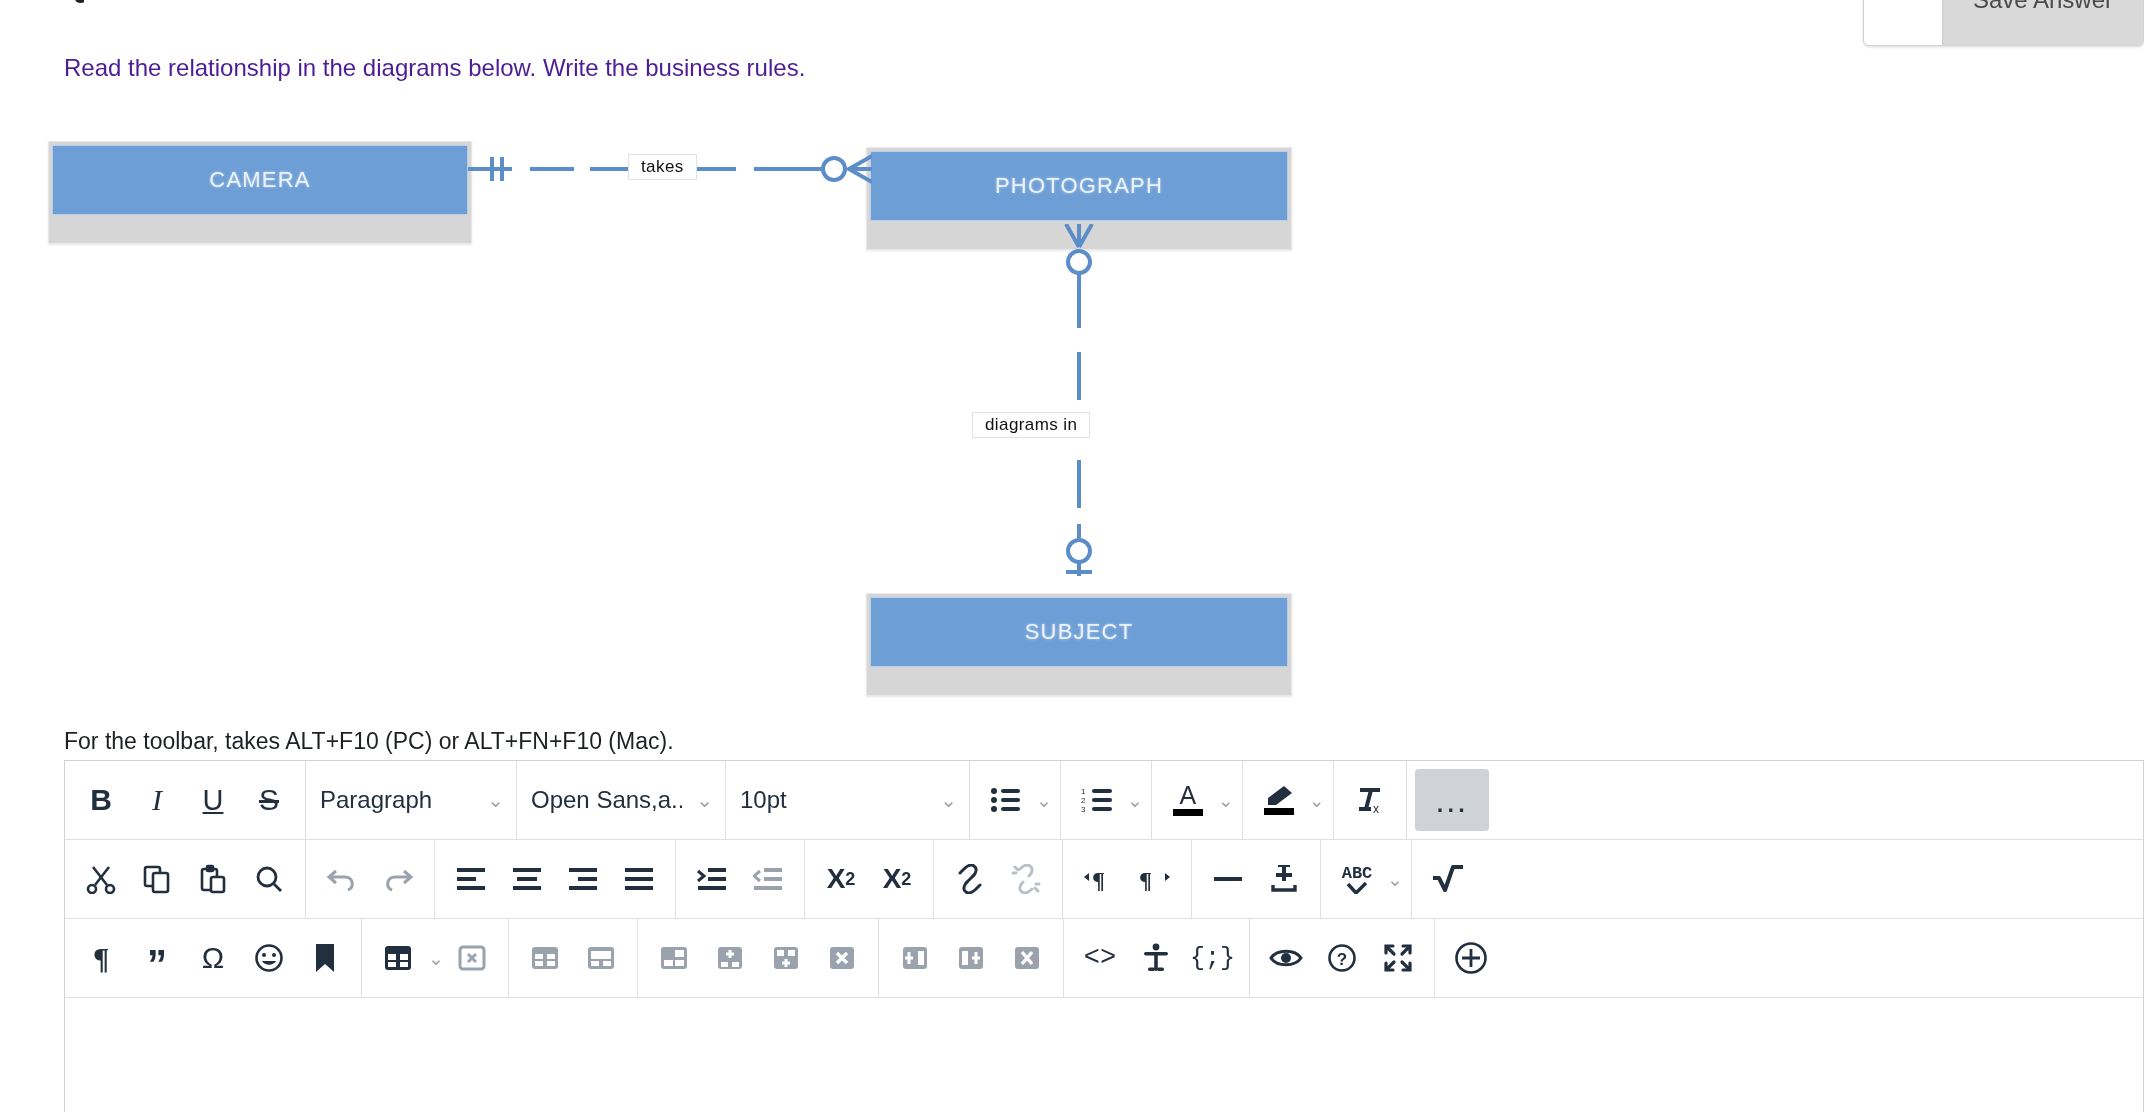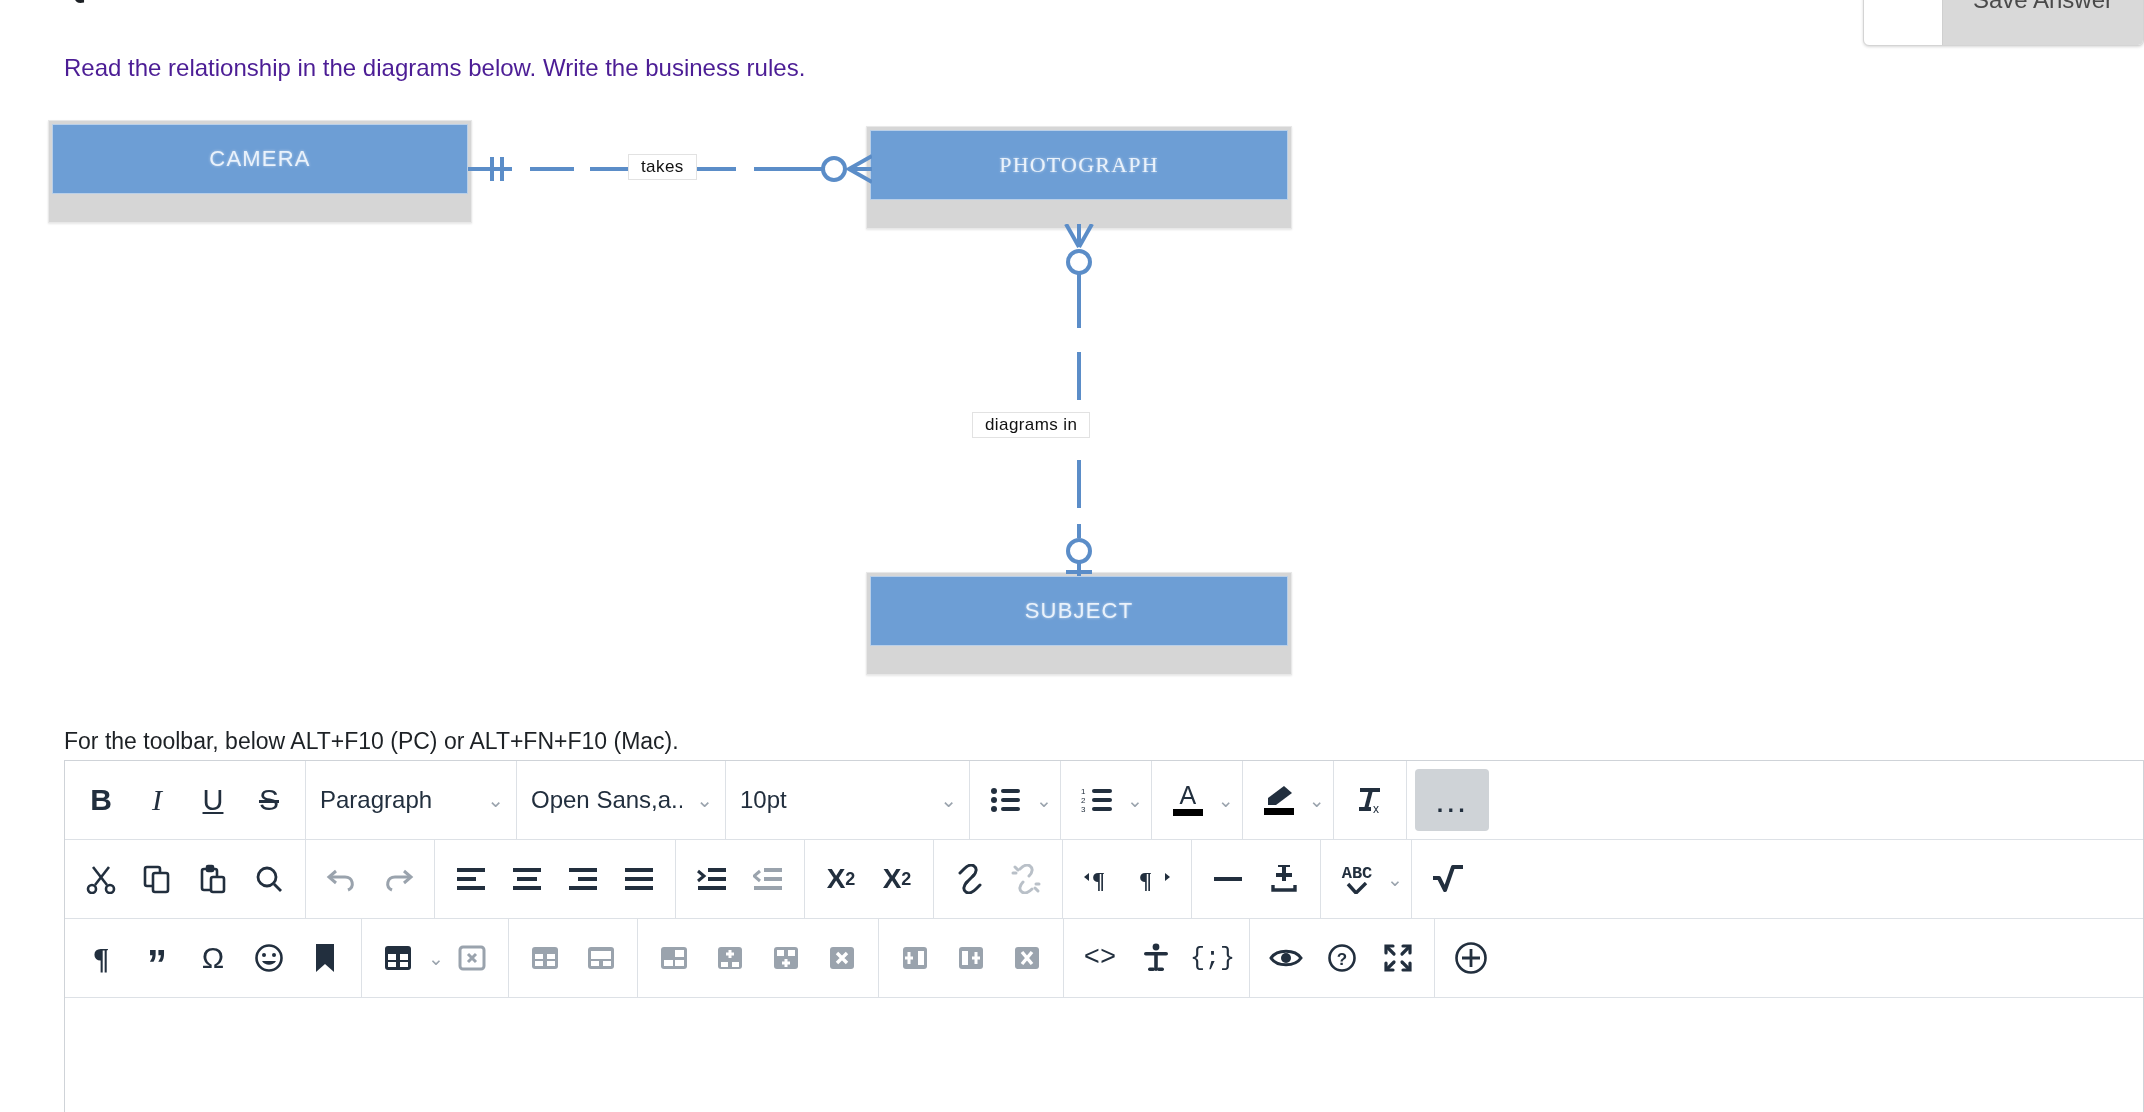--- a/index.html
+++ b/index.html
@@ -54,20 +54,21 @@
   #er-diagram{
     position:absolute; left:48px; top:120px;
     width:1320px; height:560px;
   }
   .entity{
     position:absolute;
     background:#d6d6d6;
     border:1px solid #e8e8e8;
     box-shadow:0 1px 2px rgba(0,0,0,.10);
     padding:3px 3px 0 3px;
+    margin-top:21px;
   }
   .entity-header{
     background:#6d9ed5;
     color:#eaf2fb;
     text-align:center;
     font-size:22px;
     letter-spacing:1.2px;
     display:flex; align-items:center; justify-content:center;
     text-shadow:0 0 3px rgba(255,255,255,.55);
     border:1px solid #b9cfe8;
@@ -149,21 +150,21 @@
 <div id="prompt-text">Read the relationship in the diagrams below. Write the business rules.</div>
 
 <div id="er-diagram">
 
   <div class="entity" style="left:0px; top:0px; width:424px; height:103px;">
     <div class="entity-header" style="height:70px;">CAMERA</div>
     <div class="entity-body"></div>
   </div>
 
   <div class="entity" style="left:818px; top:6px; width:426px; height:103px;">
-    <div class="entity-header" style="height:70px;font-family:Liberation Serif, serif;">PHOTOGRAPH</div>
+    <div class="entity-header" style="height:70px;">PHOTOGRAPH</div>
     <div class="entity-body"></div>
   </div>
 
   <div class="entity" style="left:818px; top:452px; width:426px; height:103px;">
     <div class="entity-header" style="height:70px;">SUBJECT</div>
     <div class="entity-body"></div>
   </div>
 
   <svg style="position:absolute; left:420px; top:22px; width:404px; height:54px;" viewBox="0 0 404 54">
     <g stroke="#5b8dc8" stroke-width="4" fill="none">
@@ -194,21 +195,21 @@
       <line x1="27" y1="300" x2="27" y2="314"></line>
       <circle cx="27" cy="327" r="11" fill="#ffffff"></circle>
       <line x1="27" y1="338" x2="27" y2="352"></line>
       <line x1="14" y1="348" x2="40" y2="348"></line>
     </g>
   </svg>
 
   <div class="rel-label" style="left:924px; top:292px;">diagrams in</div>
 </div>
 
-<div id="toolbar-hint">For the toolbar, below ALT+F10 (PC) or ALT+FN+F10 (Mac).</div>
+<div id="toolbar-hint">For the toolbar, takes ALT+F10 (PC) or ALT+FN+F10 (Mac).</div>
 
 <div id="editor">
 
   <div class="tb-row">
 
     <div class="tb-group">
       <div class="tb-btn" style="font-weight:bold;font-size:30px;">B</div>
       <div class="tb-btn" style="font-style:italic;font-family:'Liberation Serif',serif;font-size:30px;">I</div>
       <div class="tb-btn" style="text-decoration:underline;font-size:29px;">U</div>
       <div class="tb-btn" style="text-decoration:line-through;font-size:30px;">S</div>

